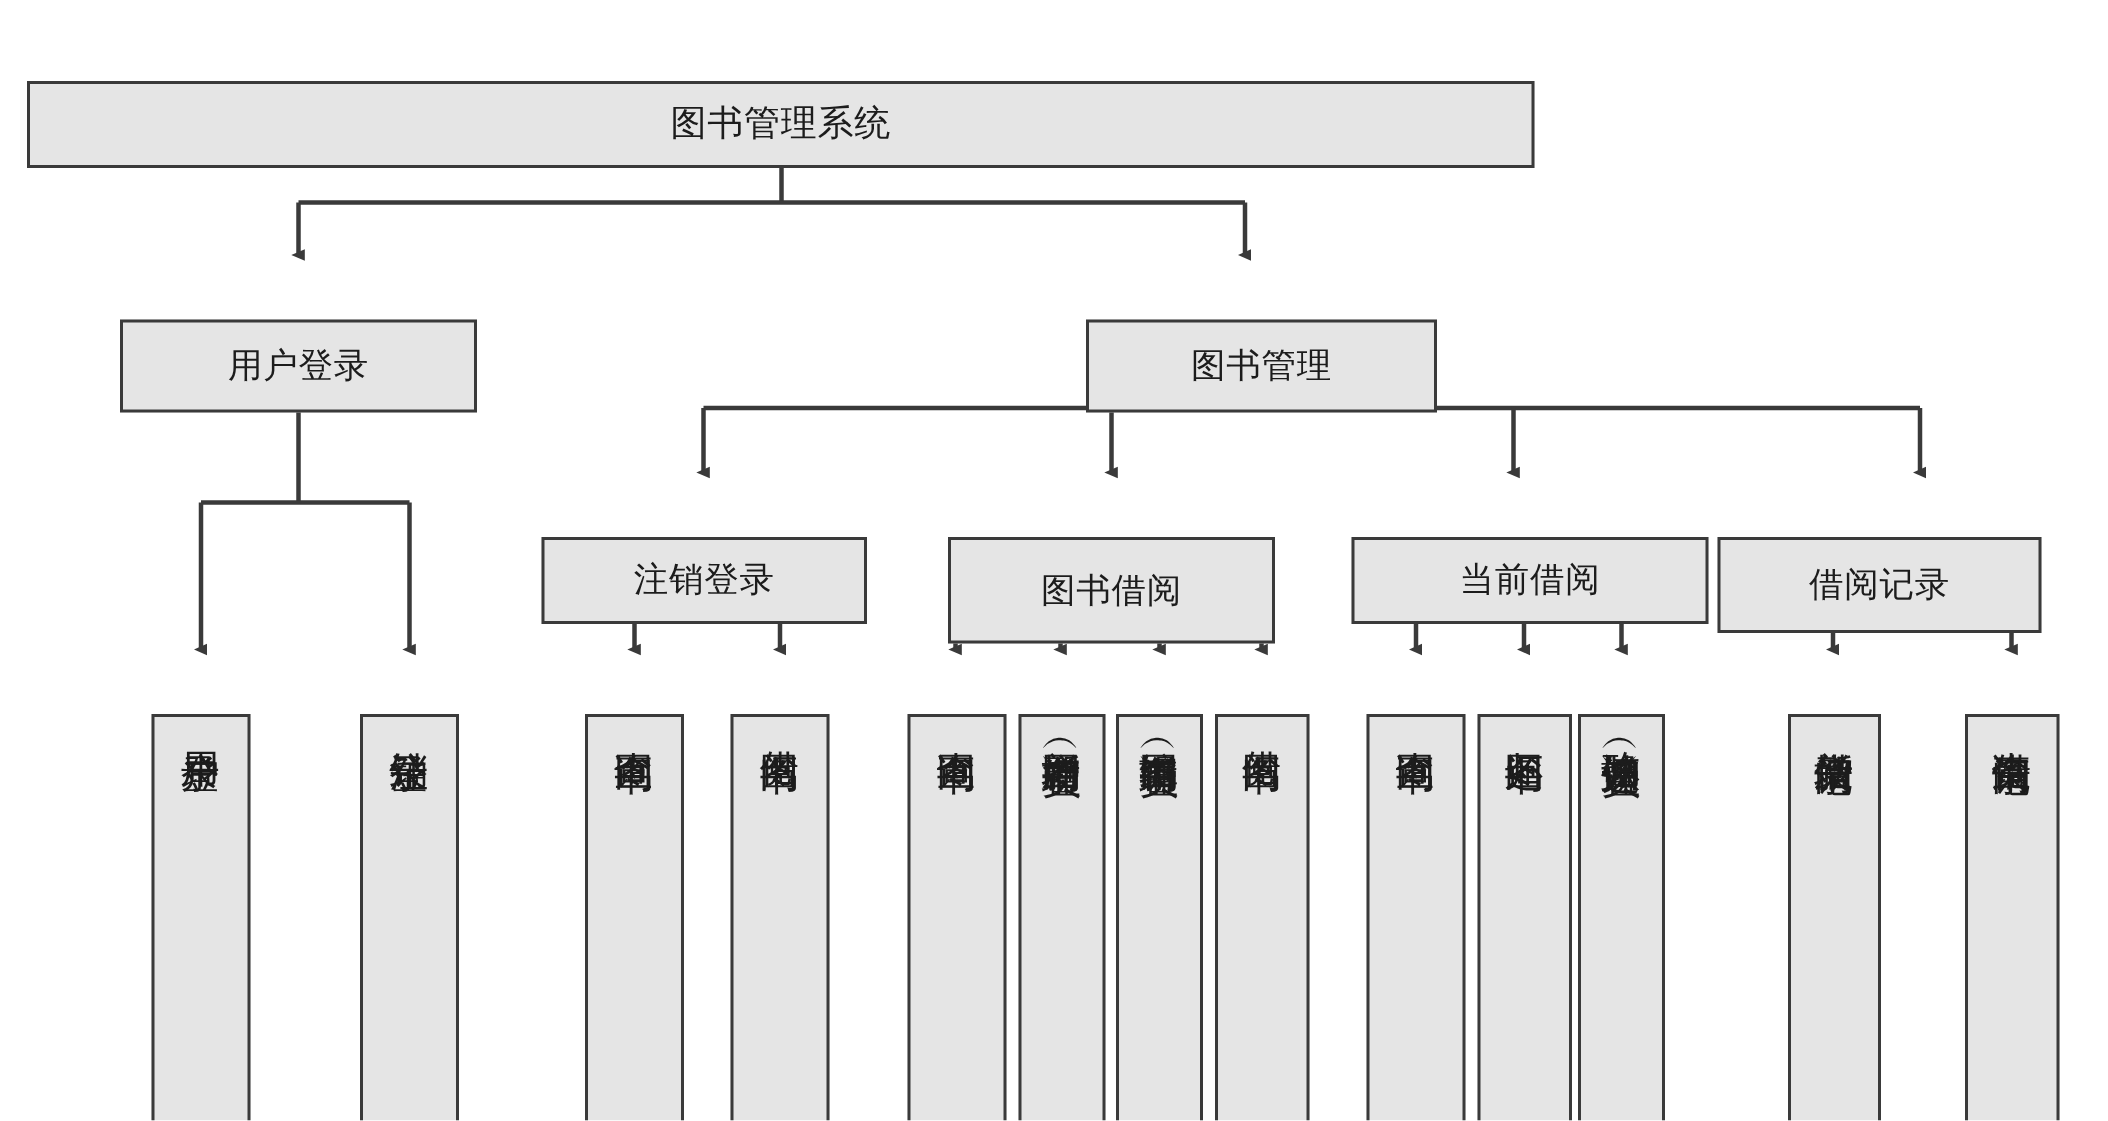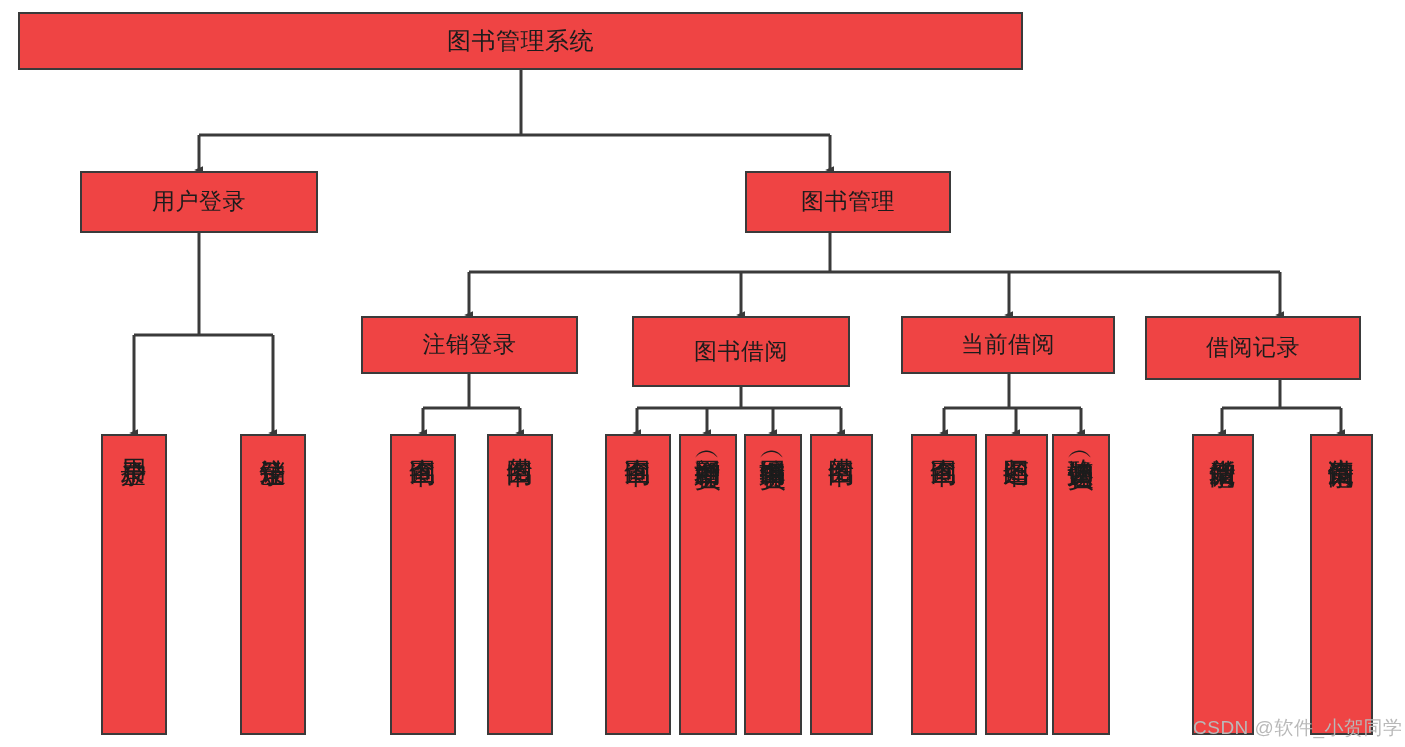--- a/index.html
+++ b/index.html
@@ -21,26 +21,27 @@
     position: absolute;
     left: 0;
     top: 0;
     width: 1405px;
     height: 747px;
     pointer-events: none;
   }
   .node {
     position: absolute;
     box-sizing: border-box;
-    background: #ef4444;
+    background: #e5e5e5;
     border: 2px solid #3a3a3a;
     display: flex;
     align-items: center;
     justify-content: center;
     color: #1c1c1c;
+    margin-top: 42px;
   }
   .node.h {
     
   }
   .node.h .label {
     font-size: 23px;
     line-height: 1.1;
     letter-spacing: 0.5px;
     white-space: nowrap;
   }
@@ -117,30 +118,30 @@
       </g>
   </svg>
 
   <div id="node-layer">
       <div class="node h root" style="left: 18px; top: 12px; width: 1005px; height: 58px;">
         <span class="label">图书管理系统</span>
       </div>
       <div class="node h level2" style="left: 80px; top: 171px; width: 238px; height: 62px;">
         <span class="label">用户登录</span>
       </div>
-      <div class="node h level2" style="left: 745px; top: 171px; width: 206px; height: 62px;">
+      <div class="node h level2" style="left: 724px; top: 171px; width: 234px; height: 62px;">
         <span class="label">图书管理</span>
       </div>
       <div class="node h level3" style="left: 361px; top: 316px; width: 217px; height: 58px;">
         <span class="label">注销登录</span>
       </div>
       <div class="node h level3" style="left: 632px; top: 316px; width: 218px; height: 71px;">
         <span class="label">图书借阅</span>
       </div>
-      <div class="node h level3" style="left: 901px; top: 316px; width: 214px; height: 58px;">
+      <div class="node h level3" style="left: 901px; top: 316px; width: 238px; height: 58px;">
         <span class="label">当前借阅</span>
       </div>
       <div class="node h level3" style="left: 1145px; top: 316px; width: 216px; height: 64px;">
         <span class="label">借阅记录</span>
       </div>
       <div class="node v leaf" style="left: 101px; top: 434px; width: 66px; height: 301px;">
         <span class="label">用户登录</span>
       </div>
       <div class="node v leaf" style="left: 240px; top: 434px; width: 66px; height: 301px;">
         <span class="label">注销登录</span>
@@ -173,15 +174,14 @@
         <span class="label">确认归还（管理员）</span>
       </div>
       <div class="node v leaf" style="left: 1192px; top: 434px; width: 62px; height: 301px;">
         <span class="label">新增借阅记录</span>
       </div>
       <div class="node v leaf" style="left: 1310px; top: 434px; width: 63px; height: 301px;">
         <span class="label">查询借阅记录</span>
       </div>
     </div>
 
-  <div class="watermark" style="left: 1193px; top: 715px; color: rgb(185, 185, 185);">CSDN @软件_小贺同学</div>
 
 </div>
 
 </body></html>

